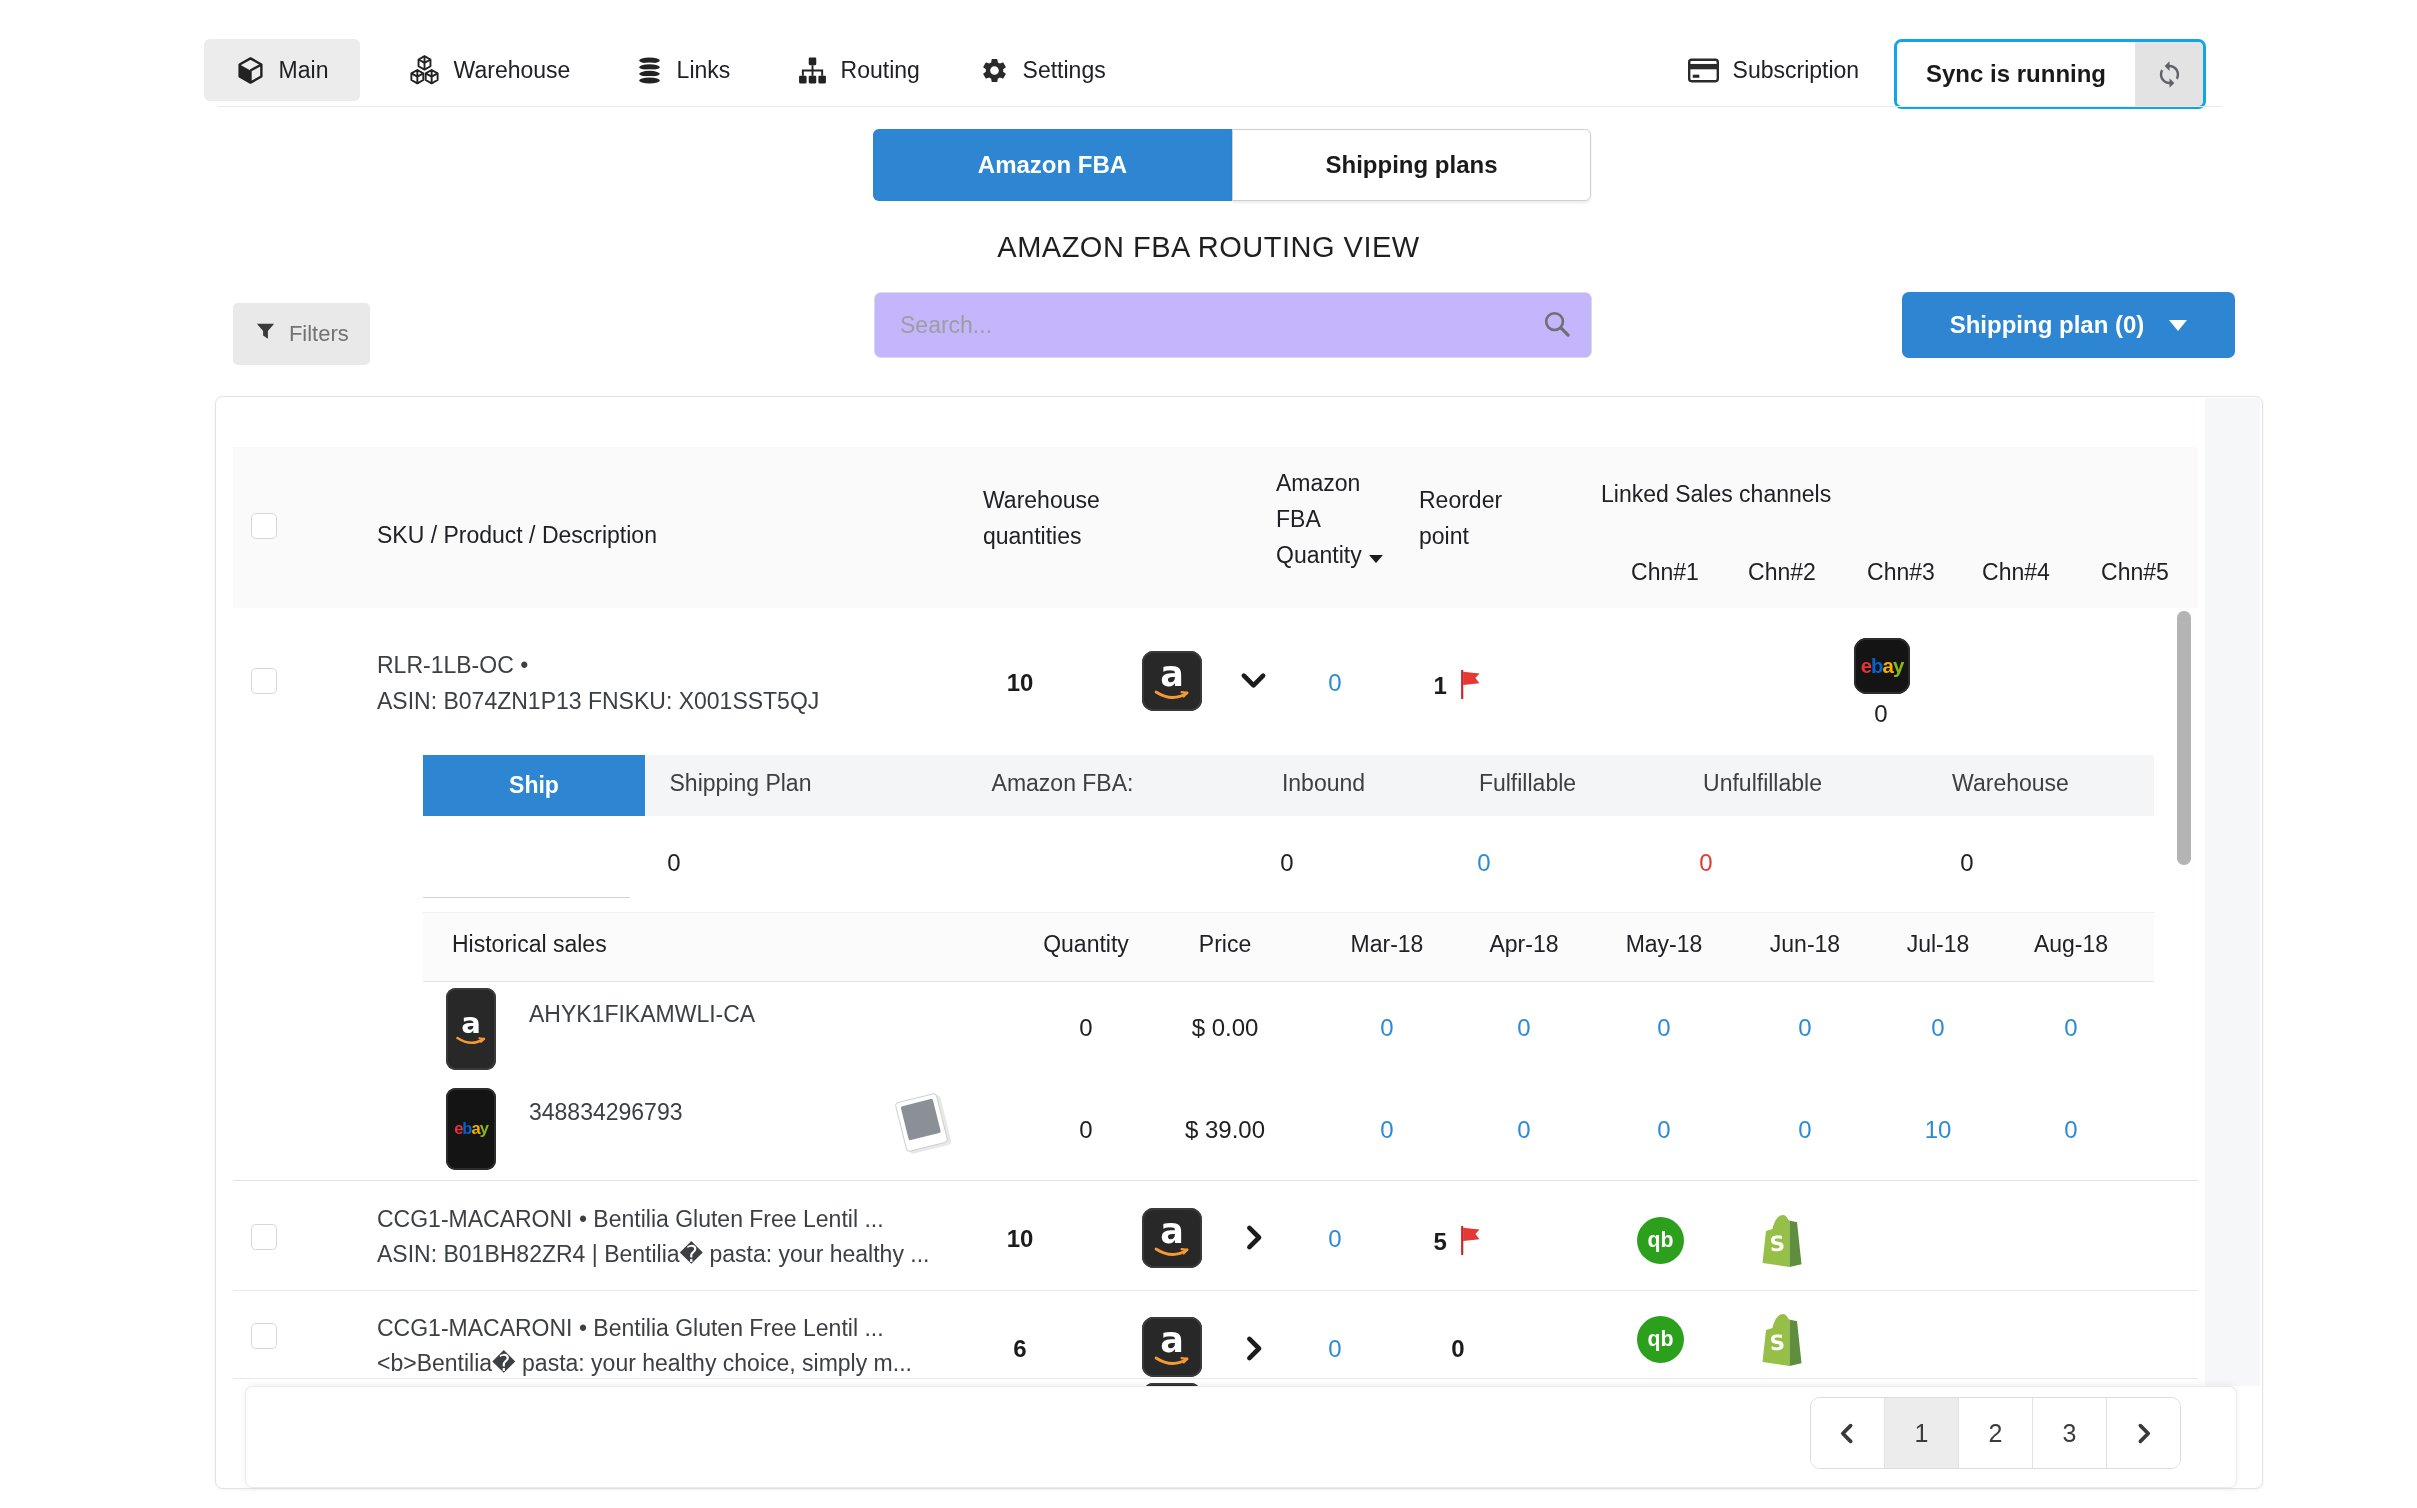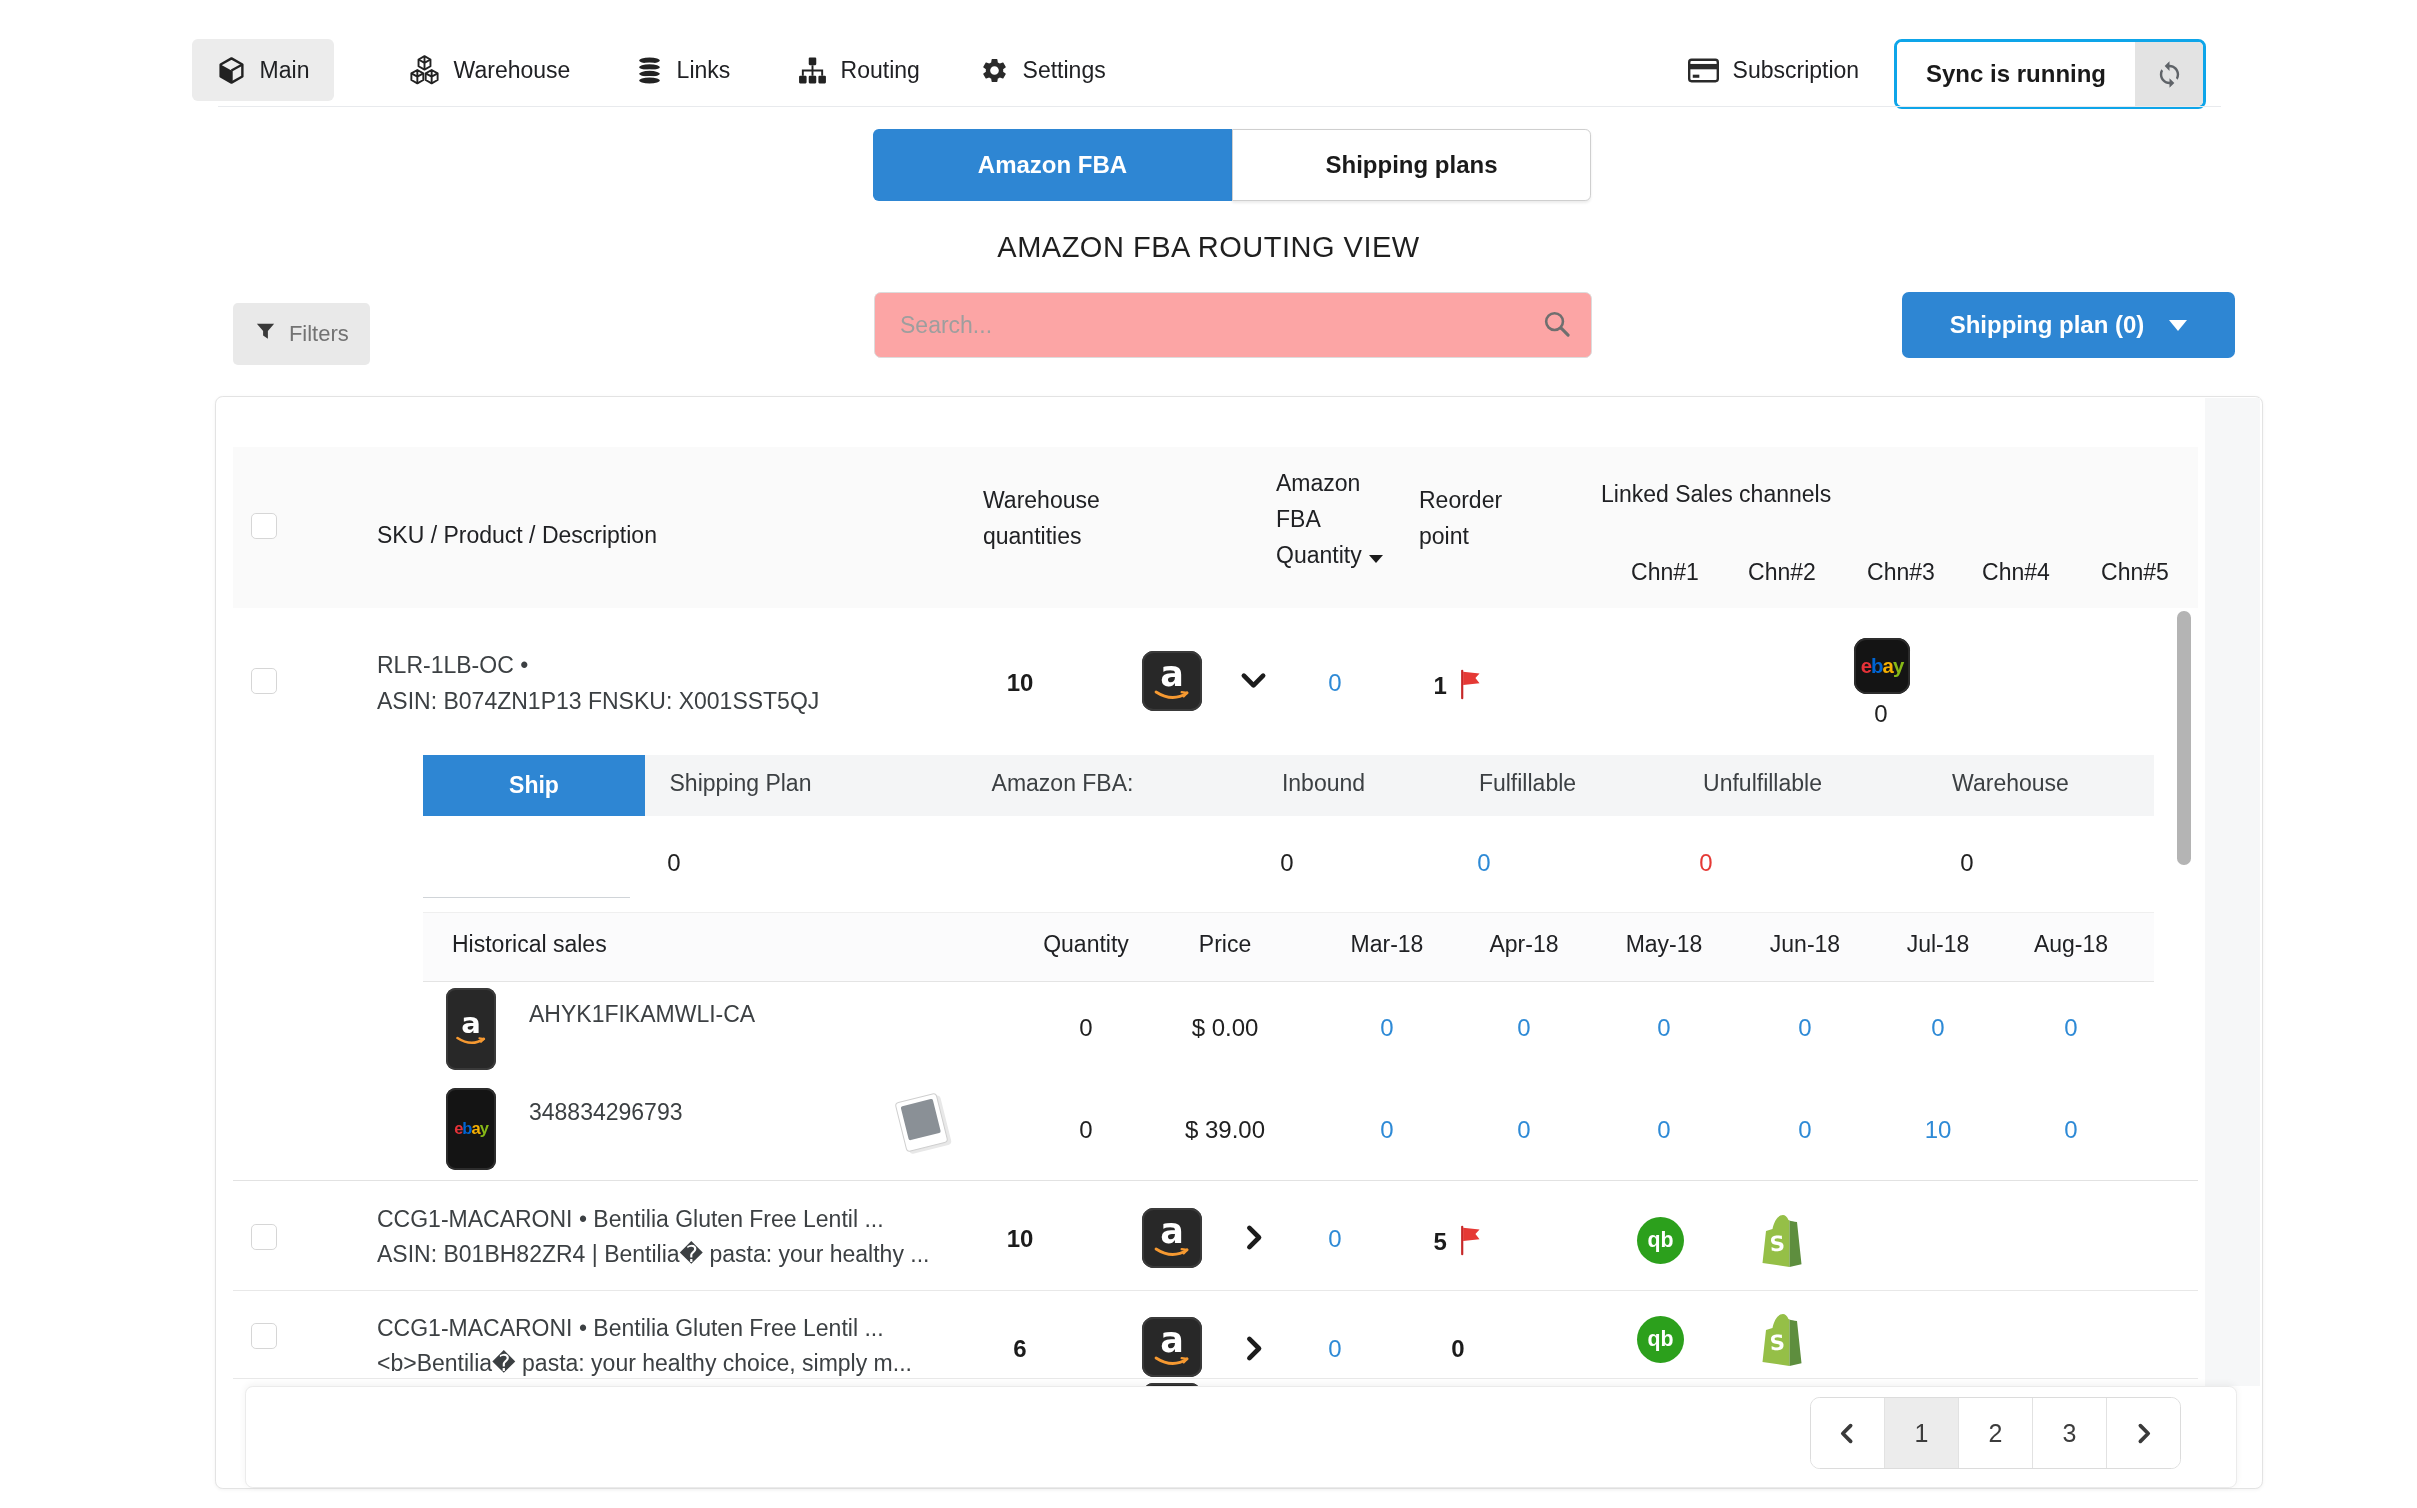--- a/index.html
+++ b/index.html
@@ -3,38 +3,38 @@
 <meta charset="utf-8">
 <style>
   html,body{margin:0;padding:0;background:#fff;}
   .page{position:relative;width:2417px;height:1509px;background:#ffffff;overflow:hidden;
         font-family:"Liberation Sans","DejaVu Sans",sans-serif;color:#202124;}
   .abs{position:absolute;}
   
   .nav-item{position:absolute;top:39px;height:62px;display:flex;align-items:center;gap:13.6px;
             font-size:23px;color:#202124;cursor:pointer;}
   .nav-item svg{display:block;}
-  .nav-main{background:#ececec;border-radius:5.8px;padding:0 25px;left:192px;}
+  .nav-main{background:#ececec;border-radius:5.8px;padding:0 32px;left:204px;}
   .nav-divider{position:absolute;left:218px;top:106px;width:2003px;height:0;border-top:1.9px solid #e8eaed;}
   .sync-btn{position:absolute;left:1894px;top:39px;height:64px;display:flex;align-items:stretch;
             border-radius:7.8px;overflow:hidden;border:3px solid #0ea5e9;background:#fff;cursor:pointer;}
   .sync-label{display:flex;align-items:center;padding:0 29px;font-size:24px;font-weight:bold;color:#1a1a1a;background:#fff;}
   .sync-iconbox{display:flex;align-items:center;justify-content:center;width:68px;background:#e3e3e3;}
   
   .tab{position:absolute;top:129px;height:72px;width:359px;display:flex;align-items:center;justify-content:center;
        font-size:24px;font-weight:bold;cursor:pointer;box-sizing:border-box;}
   .tab-active{left:873px;background:#2e86d3;color:#fff;border-radius:5.8px 0 0 5.8px;}
   .tab-inactive{left:1232px;background:#fff;color:#1a1a1a;border:1px solid #cfcfcf;border-radius:0 5.8px 5.8px 0;
                 box-shadow:0 1.9px 2.9px rgba(0,0,0,.08);}
   .page-title{position:absolute;left:0;top:231px;width:2417px;text-align:center;
               font-size:29px;font-weight:500;color:#1f1f1f;letter-spacing:0.5px;}
   
   .filters-btn{position:absolute;left:233px;top:303px;height:62px;background:#e9e9e9;border-radius:4.9px;
                display:flex;align-items:center;gap:11.6px;padding:0 21.3px;font-size:22px;color:#737373;cursor:pointer;}
-  .search-box{position:absolute;left:874px;top:292px;width:718px;height:66px;background:#fca5a5;border:1px solid #dcdcdc;
+  .search-box{position:absolute;left:874px;top:292px;width:718px;height:66px;background:#c4b5fd;border:1px solid #dcdcdc;
               border-radius:6.8px;box-sizing:border-box;display:flex;align-items:center;}
   .search-box input{flex:1;border:none;outline:none;background:transparent;font-size:23px;color:#444;
                     padding:0 0 0 25px;font-family:inherit;}
   .search-box input::placeholder{color:#9e9e9e;}
   .search-icon{margin-right:19.4px;}
   .shipplan-btn{position:absolute;left:1902px;top:292px;width:333px;height:66px;background:#2e86d3;border-radius:6.8px;
                 display:flex;align-items:center;justify-content:center;gap:25px;color:#fff;font-size:24px;
                 font-weight:bold;cursor:pointer;}
   .caret-down-w{width:0;height:0;border-left:9.7px solid transparent;border-right:9.7px solid transparent;
                 border-top:11.6px solid #fff;}

